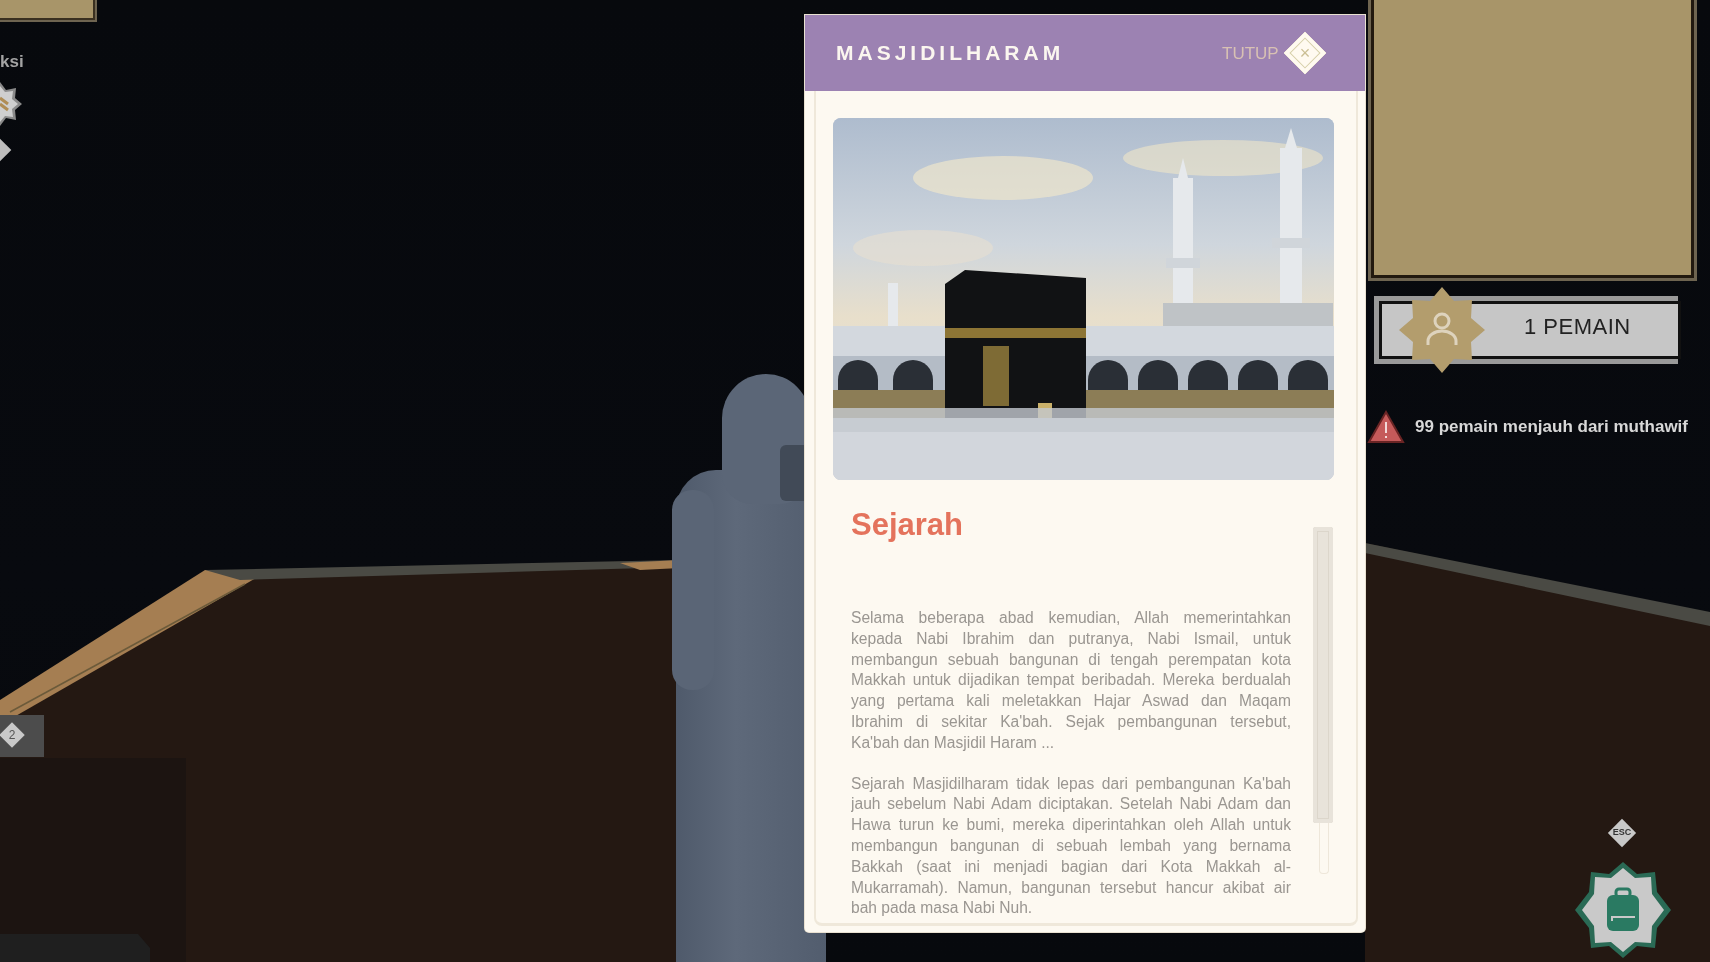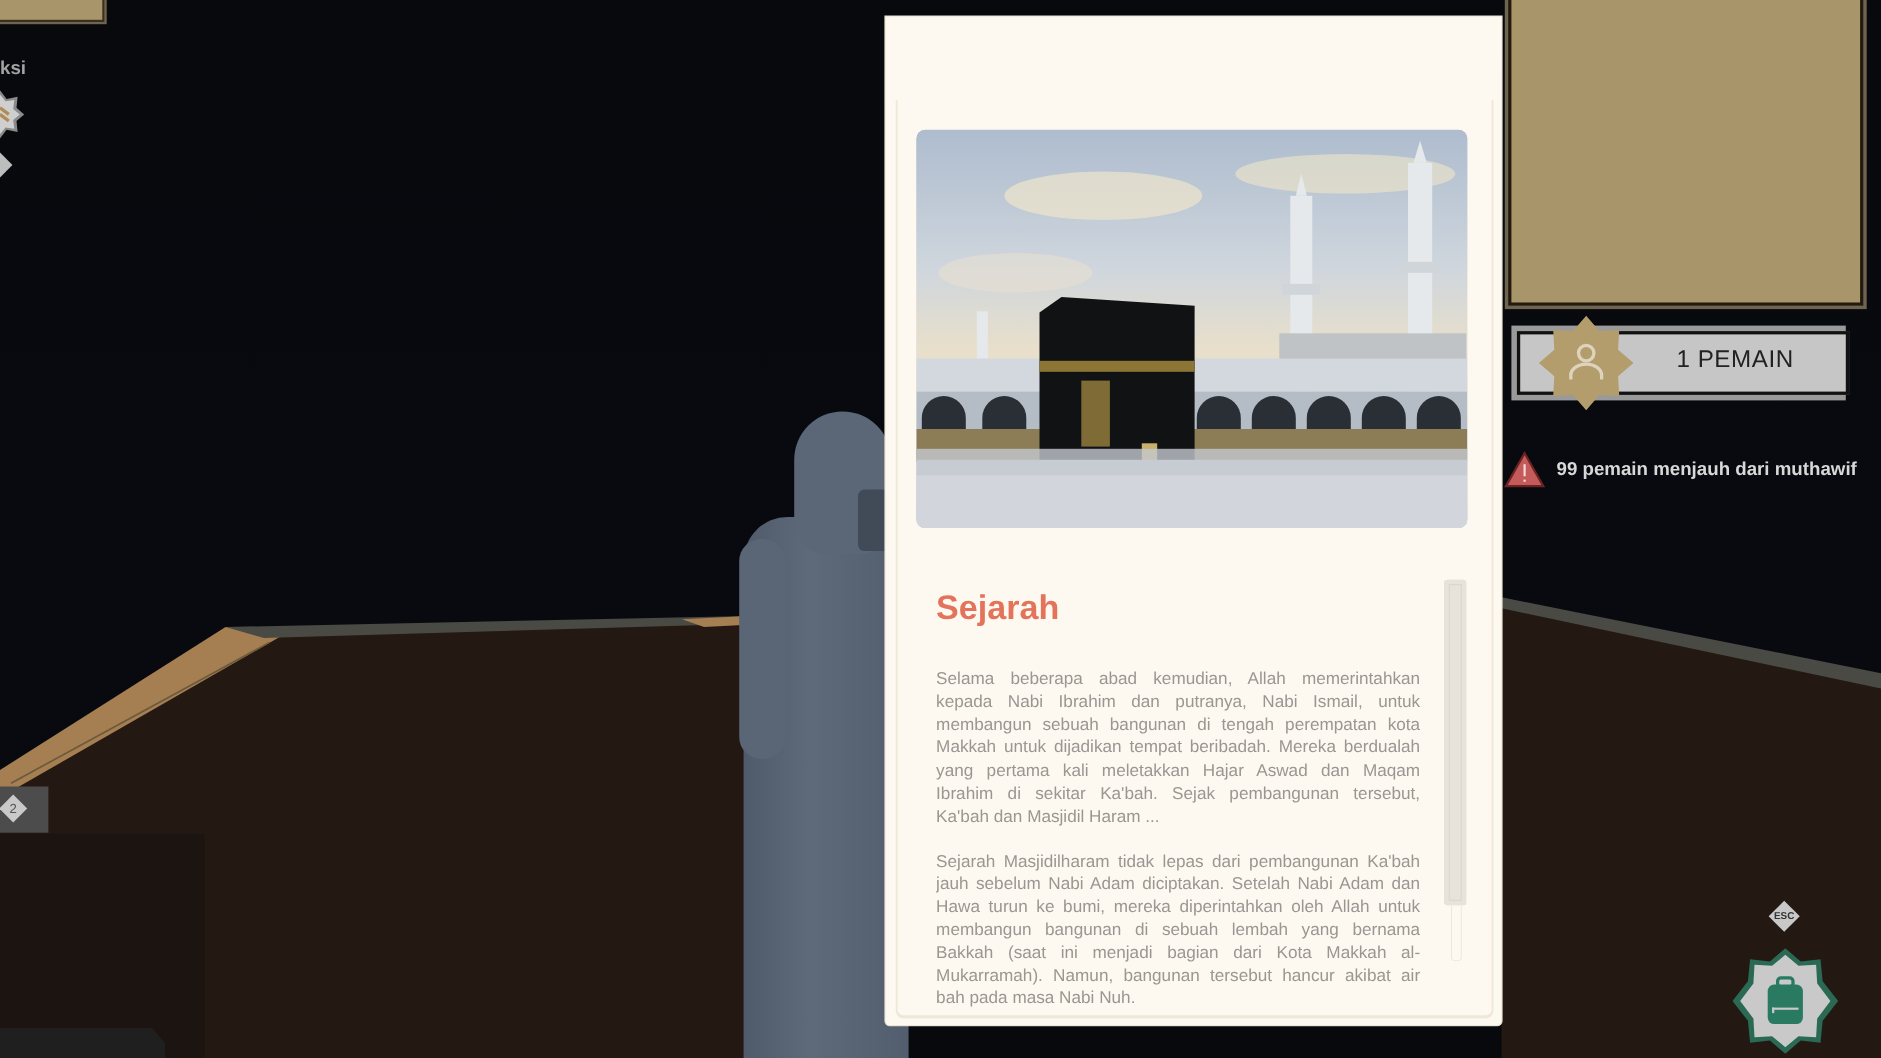--- a/index.html
+++ b/index.html
@@ -25,21 +25,21 @@
   
   .modal{position:absolute;left:805px;top:15px;width:560px;height:917px;background:#fdf9f1;border-radius:0 0 4px 4px;box-shadow:0 0 0 1px #e9e1d1;}
   .modal-header{position:absolute;left:0;top:0;width:560px;height:76px;background:#9c82b2;}
   .modal-title{position:absolute;left:31px;top:26px;color:#fbf6ef;font-size:21px;font-weight:bold;letter-spacing:4px;}
   .close-label{position:absolute;left:417px;top:29px;color:#d8c1b3;font-size:17px;}
   .close-btn{position:absolute;left:482px;top:20px;width:36px;height:36px;cursor:pointer;}
   .close-btn .dia{position:absolute;left:3px;top:3px;width:30px;height:30px;background:#fffaf0;transform:rotate(45deg);box-shadow:inset 0 0 0 4px #fffaf0,inset 0 0 0 5px #d6cfa8;}
   .close-btn .x{position:absolute;left:0;top:6px;width:36px;text-align:center;color:#cbbf94;font-size:18px;line-height:24px;}
   .modal-inner{position:absolute;left:9px;top:76px;width:540px;height:832px;border-left:2px solid #efe8da;border-right:2px solid #efe8da;border-bottom:3px solid #efe8da;border-radius:0 0 8px 8px;}
   .hero-img{position:absolute;left:28px;top:103px;width:501px;height:362px;border-radius:8px;overflow:hidden;background:linear-gradient(180deg,#b7c3d3 0%,#cfd4d8 30%,#e9dfc9 48%,#d7dae0 60%,#b9c0c9 100%);}
-  .sec-title{position:absolute;left:46px;top:520px;color:#e4735c;font-size:31px;font-weight:bold;}
+  .sec-title{position:absolute;left:46px;top:492px;color:#e4735c;font-size:31px;font-weight:bold;}
   .sec-body{position:absolute;left:46px;top:593px;width:440px;color:#9a9691;font-size:15.6px;line-height:20.8px;text-align:justify;height:315px;overflow:hidden;}
   .sec-body p{margin:0 0 20px 0;}
   .scroll-track{position:absolute;left:508px;top:512px;width:20px;height:360px;}
   .scroll-thumb{position:absolute;left:0;top:0;width:20px;height:296px;background:#e8e3da;border-radius:3px;box-shadow:inset 0 0 0 4px #e8e3da,inset 0 0 0 5px #dcd6cb;}
   .scroll-rail{position:absolute;left:6px;top:296px;width:8px;height:50px;border:1px solid #eee7da;border-top:none;border-radius:0 0 4px 4px;}
   
   .minimap{position:absolute;left:1371px;top:-4px;width:317px;height:276px;background:#a89569;border:3px solid #22190f;outline:3px solid #6e6450;}
   .players{position:absolute;left:1374px;top:296px;width:304px;height:68px;background:#9a9a9a;}
   .players .inner{position:absolute;left:5px;top:5px;width:296px;height:52px;background:#c6c6c6;border:3px solid #111;}
   .players .label{position:absolute;left:150px;top:18px;font-size:22px;color:#222;letter-spacing:0.5px;}
@@ -81,20 +81,28 @@
 </div>
 <div class="bl-box"></div>
 <div class="bl-bar"></div>
 
 <div class="char-body"></div>
 <div class="char-arm"></div>
 <div class="char-head"></div>
 <div class="char-patch"></div>
 
 <div class="modal">
+  <div class="modal-header">
+    <div class="modal-title">MASJIDILHARAM</div>
+    <div class="close-label">TUTUP</div>
+    <div class="close-btn">
+      <div class="dia"></div>
+      <div class="x">×</div>
+    </div>
+  </div>
   <div class="modal-inner"></div>
 
   <div class="hero-img" title="Ka'bah di Masjidilharam">
     <svg width="501" height="362" viewBox="0 0 501 362">
       <defs>
         <linearGradient id="sky" x1="0" y1="0" x2="0" y2="1">
           <stop offset="0" stop-color="#aebcce"></stop>
           <stop offset="0.35" stop-color="#cfd6dd"></stop>
           <stop offset="0.55" stop-color="#e8dfcb"></stop>
           <stop offset="1" stop-color="#d9dbe0"></stop>

